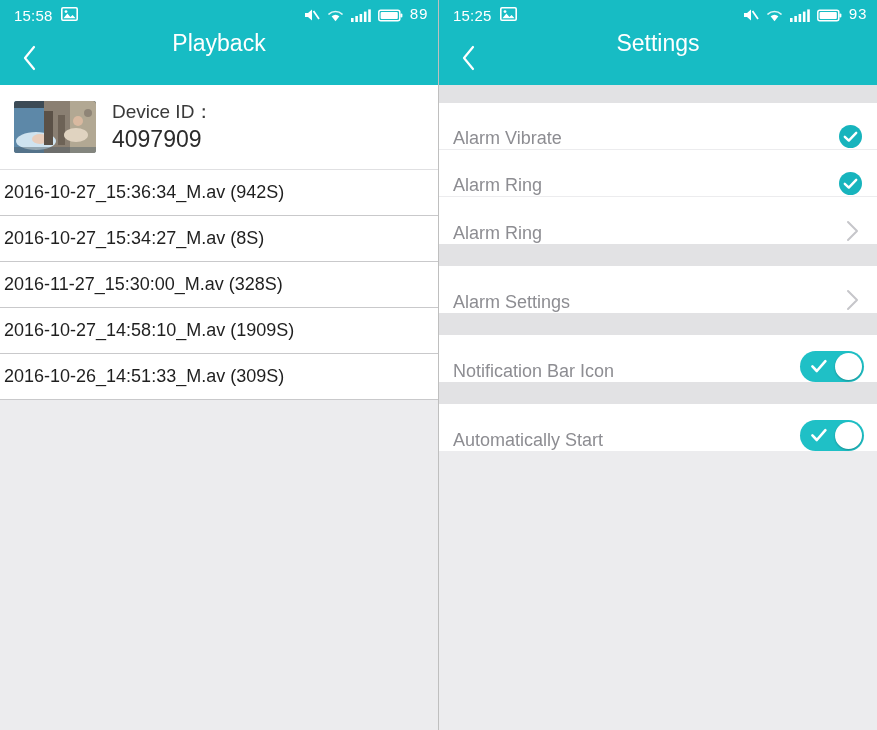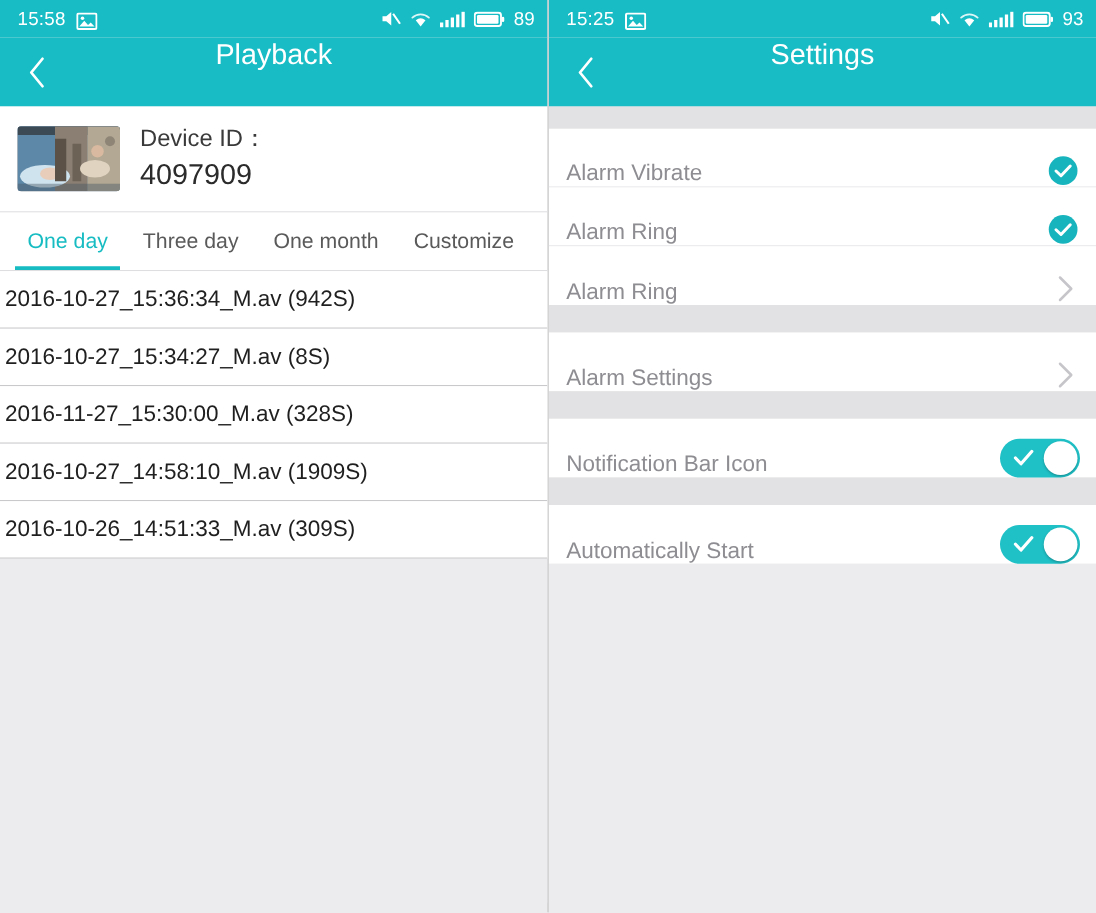--- a/index.html
+++ b/index.html
@@ -15,22 +15,22 @@
   .phone { position:relative; height:730px; background:#ececee; overflow:hidden; }
   .phone.left  { width:439px; border-right:1px solid #bfbfbf; }
   .phone.right { width:438px; }
 
   
   .statusbar {
     height:30px; background:#17bcc4; color:#ffffff;
     display:flex; align-items:center; padding:0 10px 0 14px;
     font-size:15px; letter-spacing:.2px;
   }
-  .sb-left  { display:flex; align-items:flex-end; gap:8px; }
-  .sb-right { margin-left:auto; display:flex; align-items:center; gap:7px; }
+  .sb-left  { display:flex; align-items:flex-start; gap:8px; }
+  .sb-right { margin-left:auto; display:flex; align-items:center; gap:7px;font-family:Liberation Mono, monospace; }
   .sb-time  { font-size:15px; }
   .sb-batt-num { font-size:15px; }
   .ico { display:inline-block; line-height:0; }
 
   
   .titlebar {
     height:55px; background:#17bcc4; color:#ffffff;
     display:flex; position:relative;
   }
   .back-btn {
@@ -188,34 +188,20 @@
           <circle cx="74" cy="12" r="4" fill="#8f8577"></circle>
           <rect x="0" y="46" width="82" height="6" fill="#4a5a66" opacity=".45"></rect>
         </svg>
       </div>
       <div class="dev-meta">
         <div class="dev-label">Device ID：</div>
         <div class="dev-id">4097909</div>
       </div>
     </div>
 
-    <div class="tabs">
-      <div class="tab active">
-          <span>One day</span>
-        </div>
-      <div class="tab">
-          <span>Three day</span>
-        </div>
-      <div class="tab">
-          <span>One month</span>
-        </div>
-      <div class="tab">
-          <span>Customize</span>
-        </div>
-    </div>
 
     <div class="filelist">
       <div class="file-row">
           <span>2016-10-27_15:36:34_M.av (942S)</span>
         </div>
       <div class="file-row">
           <span>2016-10-27_15:34:27_M.av (8S)</span>
         </div>
       <div class="file-row">
           <span>2016-11-27_15:30:00_M.av (328S)</span>

